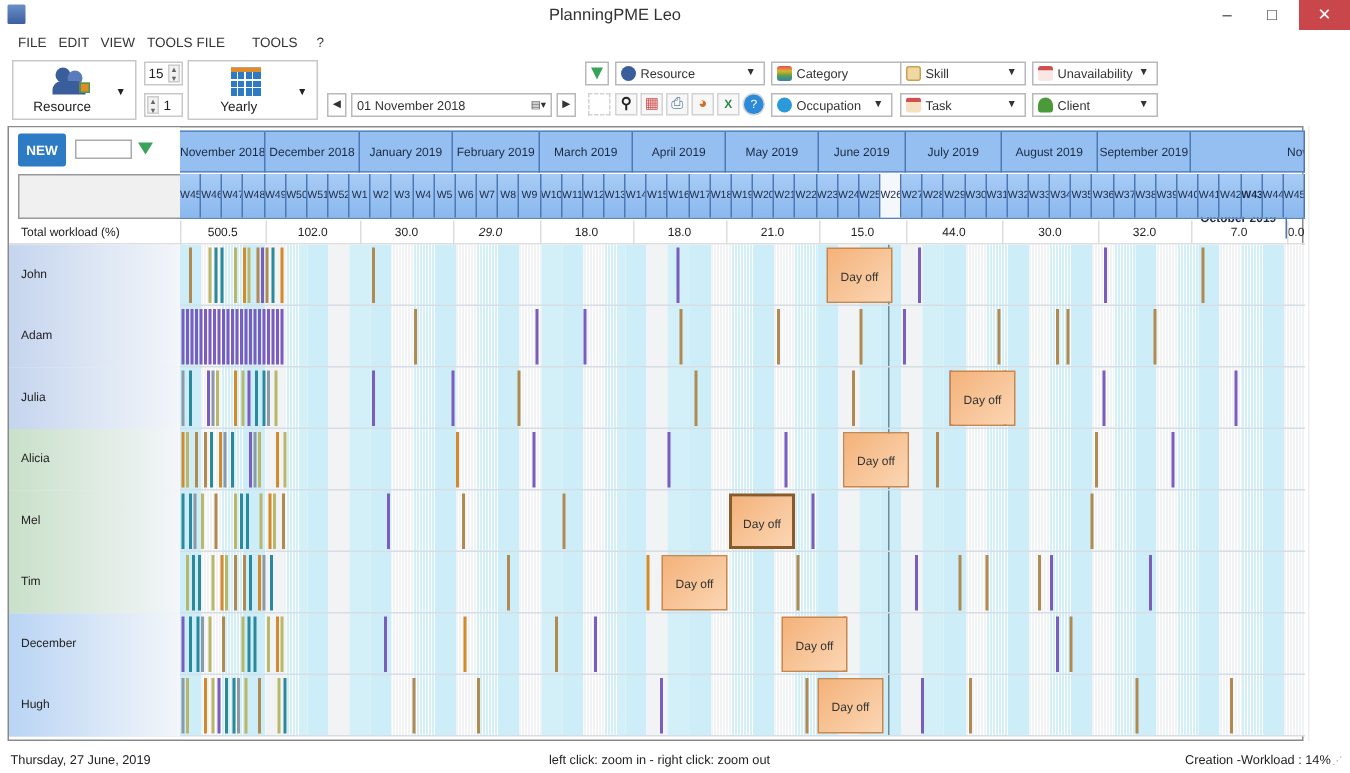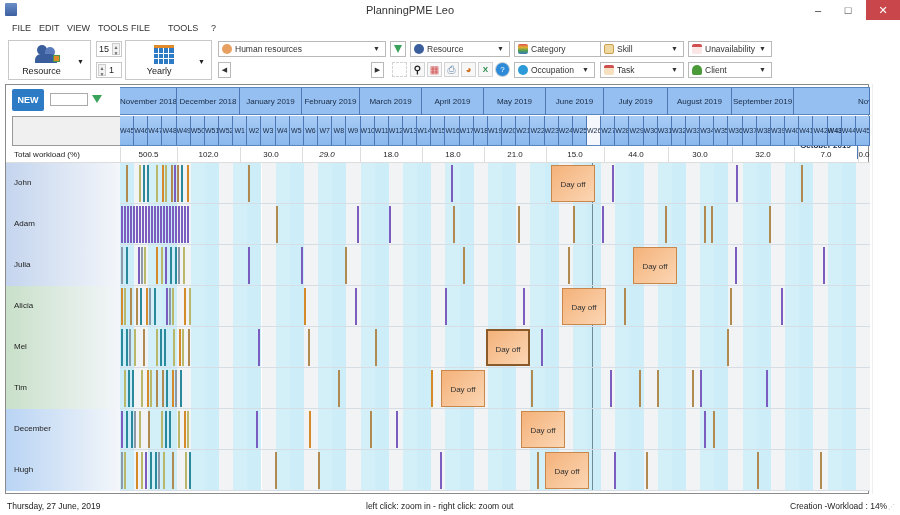--- a/index.html
+++ b/index.html
@@ -84,26 +84,25 @@
   <div class="spin" style="left:96px;top:25px;padding-left:12px">
     <div class="arr" style="left:1px;right:auto">▲<br>▼</div>
     <span>1</span>
   </div>
   <div class="bigbtn" style="left:125px;top:3px;width:87px">
     <div style="position:absolute;left:28px;top:4px;width:20px;height:19px;background:#2c7bc4;border-top:3px solid #e08a2a;background-image:linear-gradient(90deg,transparent 4px,#fff 4px,#fff 5px,transparent 5px,transparent 9px,#fff 9px,#fff 10px,transparent 10px,transparent 14px,#fff 14px,#fff 15px,transparent 15px),linear-gradient(transparent 5px,#fff 5px,#fff 6px,transparent 6px,transparent 10px,#fff 10px,#fff 11px,transparent 11px)"></div>
     <div class="lbl" style="width:78%">Yearly</div>
     <div class="dd">▼</div>
   </div>
 
-  <div class="combo" style="left:218px;top:4px;width:168px">
-    <span class="ic" style="background:#e8a060;border-radius:50%"></span>
-    <span>Human resources</span>
-    <span class="dd">▼</span>
-  </div>
   <div class="combo" style="left:218px;top:25px;width:13px;padding:0;text-align:center;font-size:7px;line-height:13px">◀</div>
+  <div class="combo" style="left:234px;top:25px;width:134px;padding-left:3px">
+    <span>01 November 2018</span>
+    <span class="dd" style="right:3px">▤▾</span>
+  </div>
   <div class="combo" style="left:371px;top:25px;width:13px;padding:0;text-align:center;font-size:7px;line-height:13px">▶</div>
 
   <div class="combo" style="left:390px;top:4px;width:16px;padding:0">
     <div style="position:absolute;left:3px;top:3px;width:0;height:0;border-left:4px solid transparent;border-right:4px solid transparent;border-top:8px solid #3aa35a"></div>
   </div>
   <div class="combo" style="left:410px;top:4px;width:100px">
     <span class="ic" style="background:#3a5d9c;border-radius:50%"></span>
     <span>Resource</span>
     <span class="dd">▼</span>
   </div>

